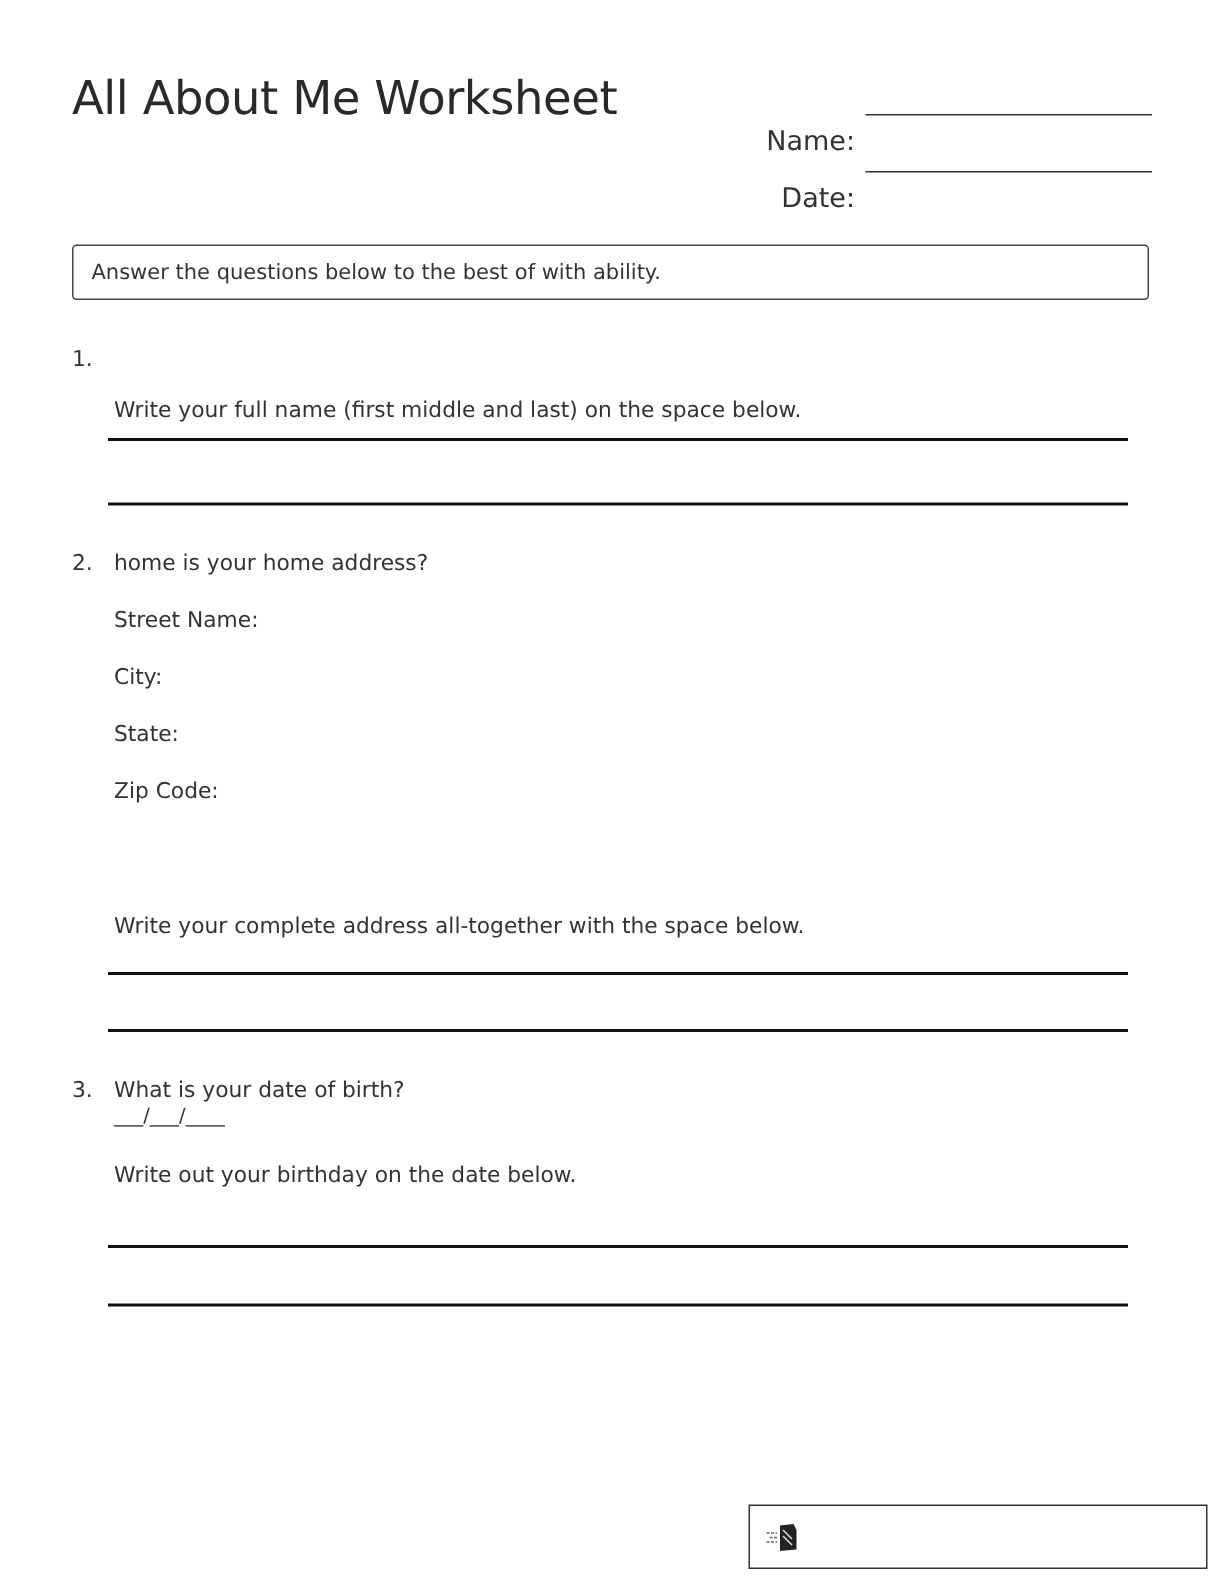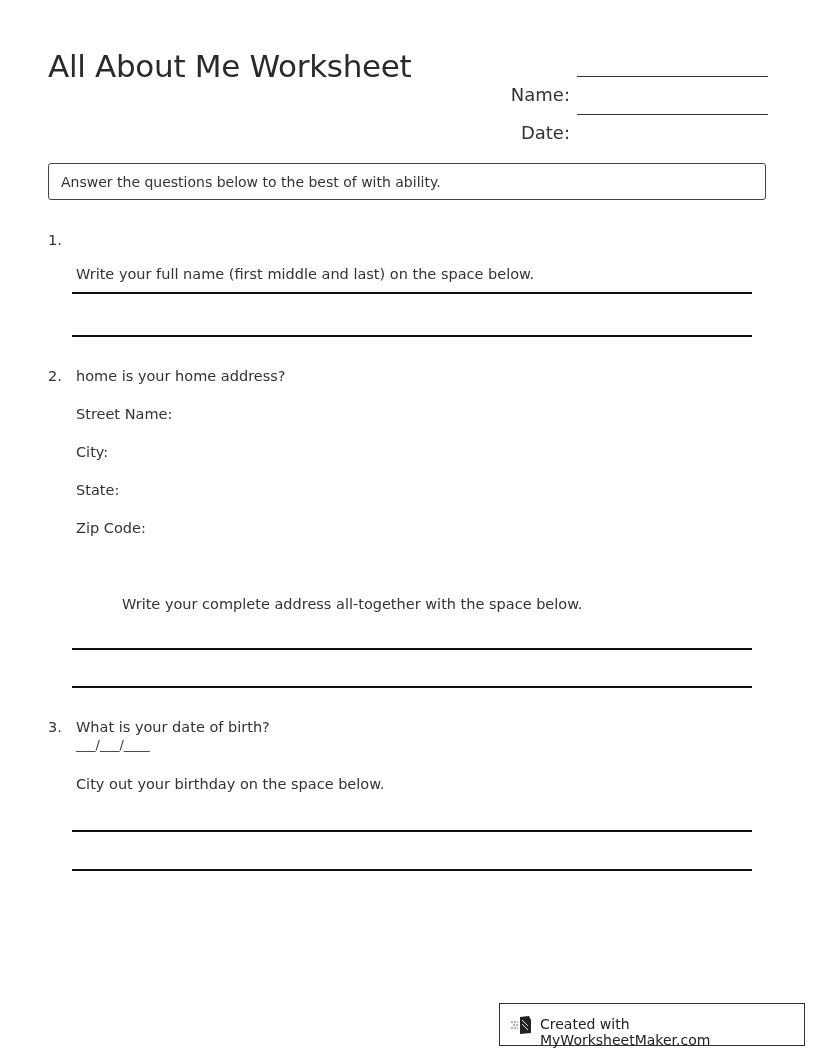--- a/index.html
+++ b/index.html
@@ -39,35 +39,34 @@
 <div class="abs q qtext" style="top:220px;margin-top:46px;">Write your full name (first middle and last) on the space below.</div>
 <div class="abs ans" style="top:292px;"></div>
 <div class="abs ans" style="top:335px;"></div>
 
 <div class="abs q qnum" style="top:368px;">2.</div>
 <div class="abs q qtext" style="top:368px;">home is your home address?</div>
 <div class="abs q qtext" style="top:406px;">Street Name:</div>
 <div class="abs q qtext" style="top:444px;">City:</div>
 <div class="abs q qtext" style="top:482px;">State:</div>
 <div class="abs q qtext" style="top:520px;">Zip Code:</div>
-<div class="abs q qtext" style="top:596px;margin-left:46px;">Write your complete address all-together with the space below.</div>
+<div class="abs q qtext" style="top:610px;">Write your complete address all-together with the space below.</div>
 <div class="abs ans" style="top:648px;"></div>
 <div class="abs ans" style="top:686px;"></div>
 
 <div class="abs q qnum" style="top:719px;">3.</div>
 <div class="abs q qtext" style="top:719px;">What is your date of birth?</div>
 <div class="abs q qtext" style="top:737px; font-size:13px;">___/___/____</div>
-<div class="abs q qtext" style="top:776px;">City out your birthday on the space below.</div>
+<div class="abs q qtext" style="top:776px;">Write out your birthday on the date below.</div>
 <div class="abs ans" style="top:830px;"></div>
 <div class="abs ans" style="top:869px;"></div>
 
 <div class="abs footer">
   <span class="ic">
     <svg width="24" height="22" viewBox="0 0 24 22">
       <line x1="1" y1="8" x2="8" y2="8" stroke="#666" stroke-width="1" stroke-dasharray="2,1"></line>
       <line x1="3" y1="11" x2="8" y2="11" stroke="#666" stroke-width="1" stroke-dasharray="2,1"></line>
       <line x1="1" y1="14" x2="8" y2="14" stroke="#666" stroke-width="1" stroke-dasharray="2,1"></line>
       <path d="M10 3 L19 2 L21 6 L21 19 L10 20 Z" fill="#222"></path>
       <path d="M12 6 L18 12 M12 10 L18 16" stroke="#ddd" stroke-width="1"></path>
     </svg>
   </span>
-  <span class="txt">Created with MyWorksheetMaker.com</span>
 </div>
 
 </body></html>

